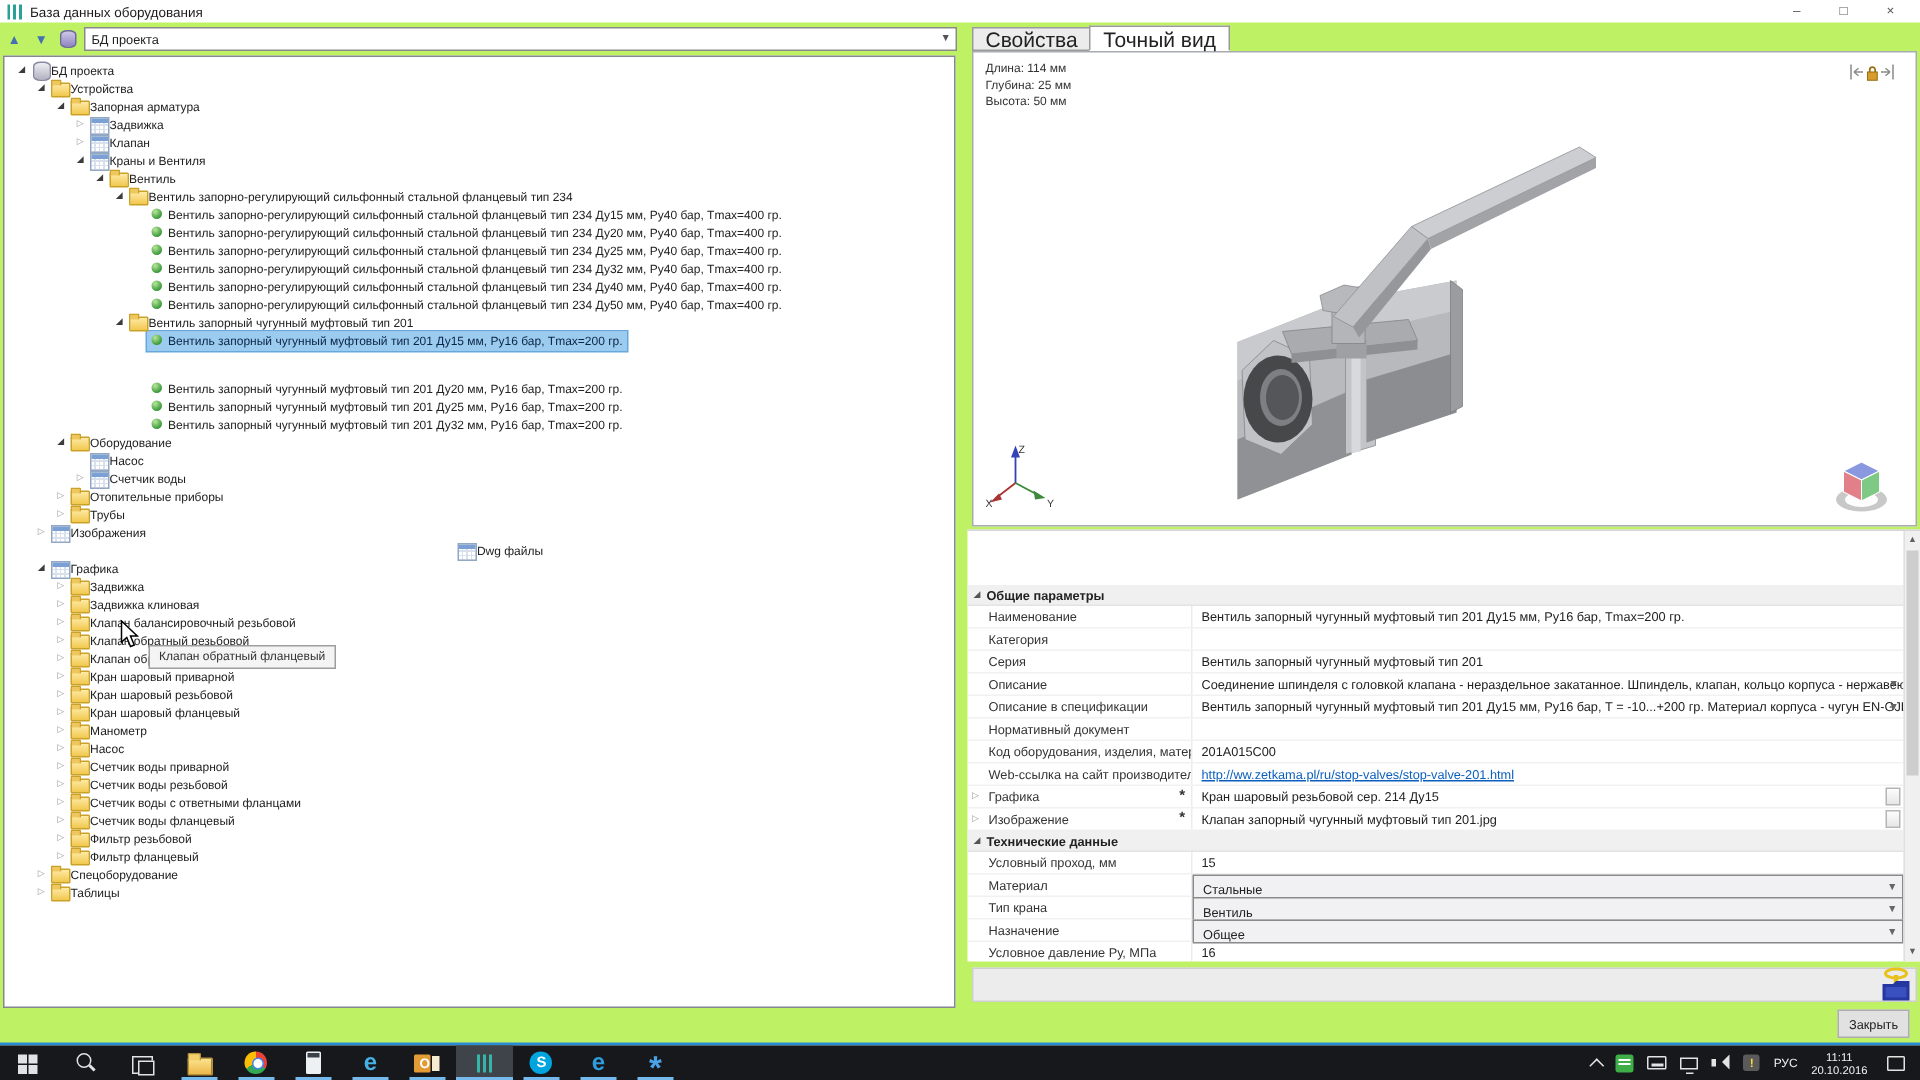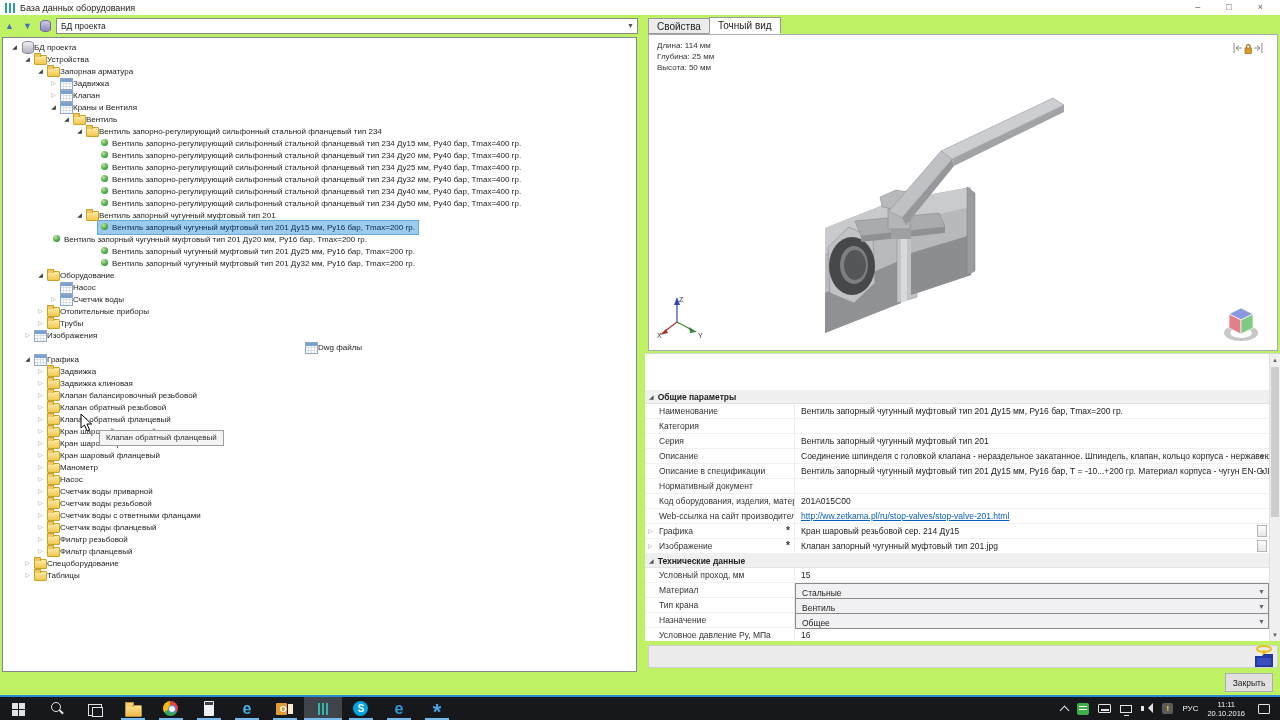--- a/index.html
+++ b/index.html
@@ -51,21 +51,21 @@
   .ico-dot::before { content:""; position:absolute; left:2px; top:2px; width:7px; height:7px;
        border-radius:50%; background:radial-gradient(circle at 35% 30%,#b8e89a,#3c9a3c 70%,#2c7a2c); }
 
   
   .tooltip { position:absolute; left:99px; top:430px; height:16px; padding:2px 6px 0 6px;
              background:#f4f4f4; border:1px solid #9e9e9e; font-size:8px; color:#333; z-index:40; }
   .cursor { position:absolute; left:80px; top:413px; z-index:50; }
 
   
   .tabbar { position:absolute; left:648px; top:17px; height:17px; display:flex; align-items:flex-end; }
-  .tab { height:16px; padding:0 8px; font-size:10px; color:#222; background:#ececec;
+  .tab { height:16px; padding:0 8px; font-size:14px; color:#222; background:#ececec;
          border:1px solid #9b9b9b; display:flex; align-items:center; margin-right:-1px; }
   .tab.active { background:#fff; height:17px; border-bottom:1px solid #fff; z-index:2; }
 
   .viewport { position:absolute; left:648px; top:34px; width:630px; height:317px;
               background:#fff; border:1px solid #a8acb2; }
   .dims { position:absolute; left:8px; top:5px; font-size:8px; color:#333; line-height:11px; }
   .lockctl { position:absolute; right:14px; top:5px; }
   .triad { position:absolute; left:8px; bottom:10px; }
   .navcube { position:absolute; right:14px; bottom:6px; }
 
@@ -207,21 +207,21 @@
         <div class="t-row" style="padding-left: 58px;"><span class="t-exp open">◢</span><span class="t-wrap"><span class="t-ico ico-folder"></span><span>Вентиль</span></span></div>
         <div class="t-row" style="padding-left: 71px;"><span class="t-exp open">◢</span><span class="t-wrap"><span class="t-ico ico-folder"></span><span>Вентиль запорно-регулирующий сильфонный стальной фланцевый тип 234</span></span></div>
         <div class="t-row" style="padding-left: 84px;"><span class="t-exp none"></span><span class="t-wrap"><span class="t-ico ico-dot"></span><span>Вентиль запорно-регулирующий сильфонный стальной фланцевый тип 234 Ду15 мм, Ру40 бар, Tmax=400 гр.</span></span></div>
         <div class="t-row" style="padding-left: 84px;"><span class="t-exp none"></span><span class="t-wrap"><span class="t-ico ico-dot"></span><span>Вентиль запорно-регулирующий сильфонный стальной фланцевый тип 234 Ду20 мм, Ру40 бар, Tmax=400 гр.</span></span></div>
         <div class="t-row" style="padding-left: 84px;"><span class="t-exp none"></span><span class="t-wrap"><span class="t-ico ico-dot"></span><span>Вентиль запорно-регулирующий сильфонный стальной фланцевый тип 234 Ду25 мм, Ру40 бар, Tmax=400 гр.</span></span></div>
         <div class="t-row" style="padding-left: 84px;"><span class="t-exp none"></span><span class="t-wrap"><span class="t-ico ico-dot"></span><span>Вентиль запорно-регулирующий сильфонный стальной фланцевый тип 234 Ду32 мм, Ру40 бар, Tmax=400 гр.</span></span></div>
         <div class="t-row" style="padding-left: 84px;"><span class="t-exp none"></span><span class="t-wrap"><span class="t-ico ico-dot"></span><span>Вентиль запорно-регулирующий сильфонный стальной фланцевый тип 234 Ду40 мм, Ру40 бар, Tmax=400 гр.</span></span></div>
         <div class="t-row" style="padding-left: 84px;"><span class="t-exp none"></span><span class="t-wrap"><span class="t-ico ico-dot"></span><span>Вентиль запорно-регулирующий сильфонный стальной фланцевый тип 234 Ду50 мм, Ру40 бар, Tmax=400 гр.</span></span></div>
         <div class="t-row" style="padding-left: 71px;"><span class="t-exp open">◢</span><span class="t-wrap"><span class="t-ico ico-folder"></span><span>Вентиль запорный чугунный муфтовый тип 201</span></span></div>
         <div class="t-row" style="padding-left: 84px;"><span class="t-exp none"></span><span class="t-wrap t-sel"><span class="t-ico ico-dot"></span><span>Вентиль запорный чугунный муфтовый тип 201 Ду15 мм, Ру16 бар, Tmax=200 гр.</span></span></div>
-        <div class="t-row" style="padding-left: 36px;"><span class="t-exp none"></span><span class="t-wrap"><span class="t-ico ico-dot"></span><span>Вентиль запорный чугунный муфтовый тип 201 Ду20 мм, Ру16 бар, Tmax=200 гр.</span></span></div>
+        <div class="t-row" style="padding-left: 84px; margin-top: 20px;"><span class="t-exp none"></span><span class="t-wrap"><span class="t-ico ico-dot"></span><span>Вентиль запорный чугунный муфтовый тип 201 Ду20 мм, Ру16 бар, Tmax=200 гр.</span></span></div>
         <div class="t-row" style="padding-left: 84px;"><span class="t-exp none"></span><span class="t-wrap"><span class="t-ico ico-dot"></span><span>Вентиль запорный чугунный муфтовый тип 201 Ду25 мм, Ру16 бар, Tmax=200 гр.</span></span></div>
         <div class="t-row" style="padding-left: 84px;"><span class="t-exp none"></span><span class="t-wrap"><span class="t-ico ico-dot"></span><span>Вентиль запорный чугунный муфтовый тип 201 Ду32 мм, Ру16 бар, Tmax=200 гр.</span></span></div>
         <div class="t-row" style="padding-left: 32px;"><span class="t-exp open">◢</span><span class="t-wrap"><span class="t-ico ico-folder"></span><span>Оборудование</span></span></div>
         <div class="t-row" style="padding-left: 45px;"><span class="t-exp none"></span><span class="t-wrap"><span class="t-ico ico-table"></span><span>Насос</span></span></div>
         <div class="t-row" style="padding-left: 45px;"><span class="t-exp closed">▷</span><span class="t-wrap"><span class="t-ico ico-table"></span><span>Счетчик воды</span></span></div>
         <div class="t-row" style="padding-left: 32px;"><span class="t-exp closed">▷</span><span class="t-wrap"><span class="t-ico ico-folder"></span><span>Отопительные приборы</span></span></div>
         <div class="t-row" style="padding-left: 32px;"><span class="t-exp closed">▷</span><span class="t-wrap"><span class="t-ico ico-folder"></span><span>Трубы</span></span></div>
         <div class="t-row" style="padding-left: 19px;"><span class="t-exp closed">▷</span><span class="t-wrap"><span class="t-ico ico-table"></span><span>Изображения</span></span></div>
         <div class="t-row" style="padding-left: 19px; text-align: center;"><span class="t-exp none"></span><span class="t-wrap"><span class="t-ico ico-table"></span><span>Dwg файлы</span></span></div>
         <div class="t-row" style="padding-left: 19px;"><span class="t-exp open">◢</span><span class="t-wrap"><span class="t-ico ico-table"></span><span>Графика</span></span></div>

